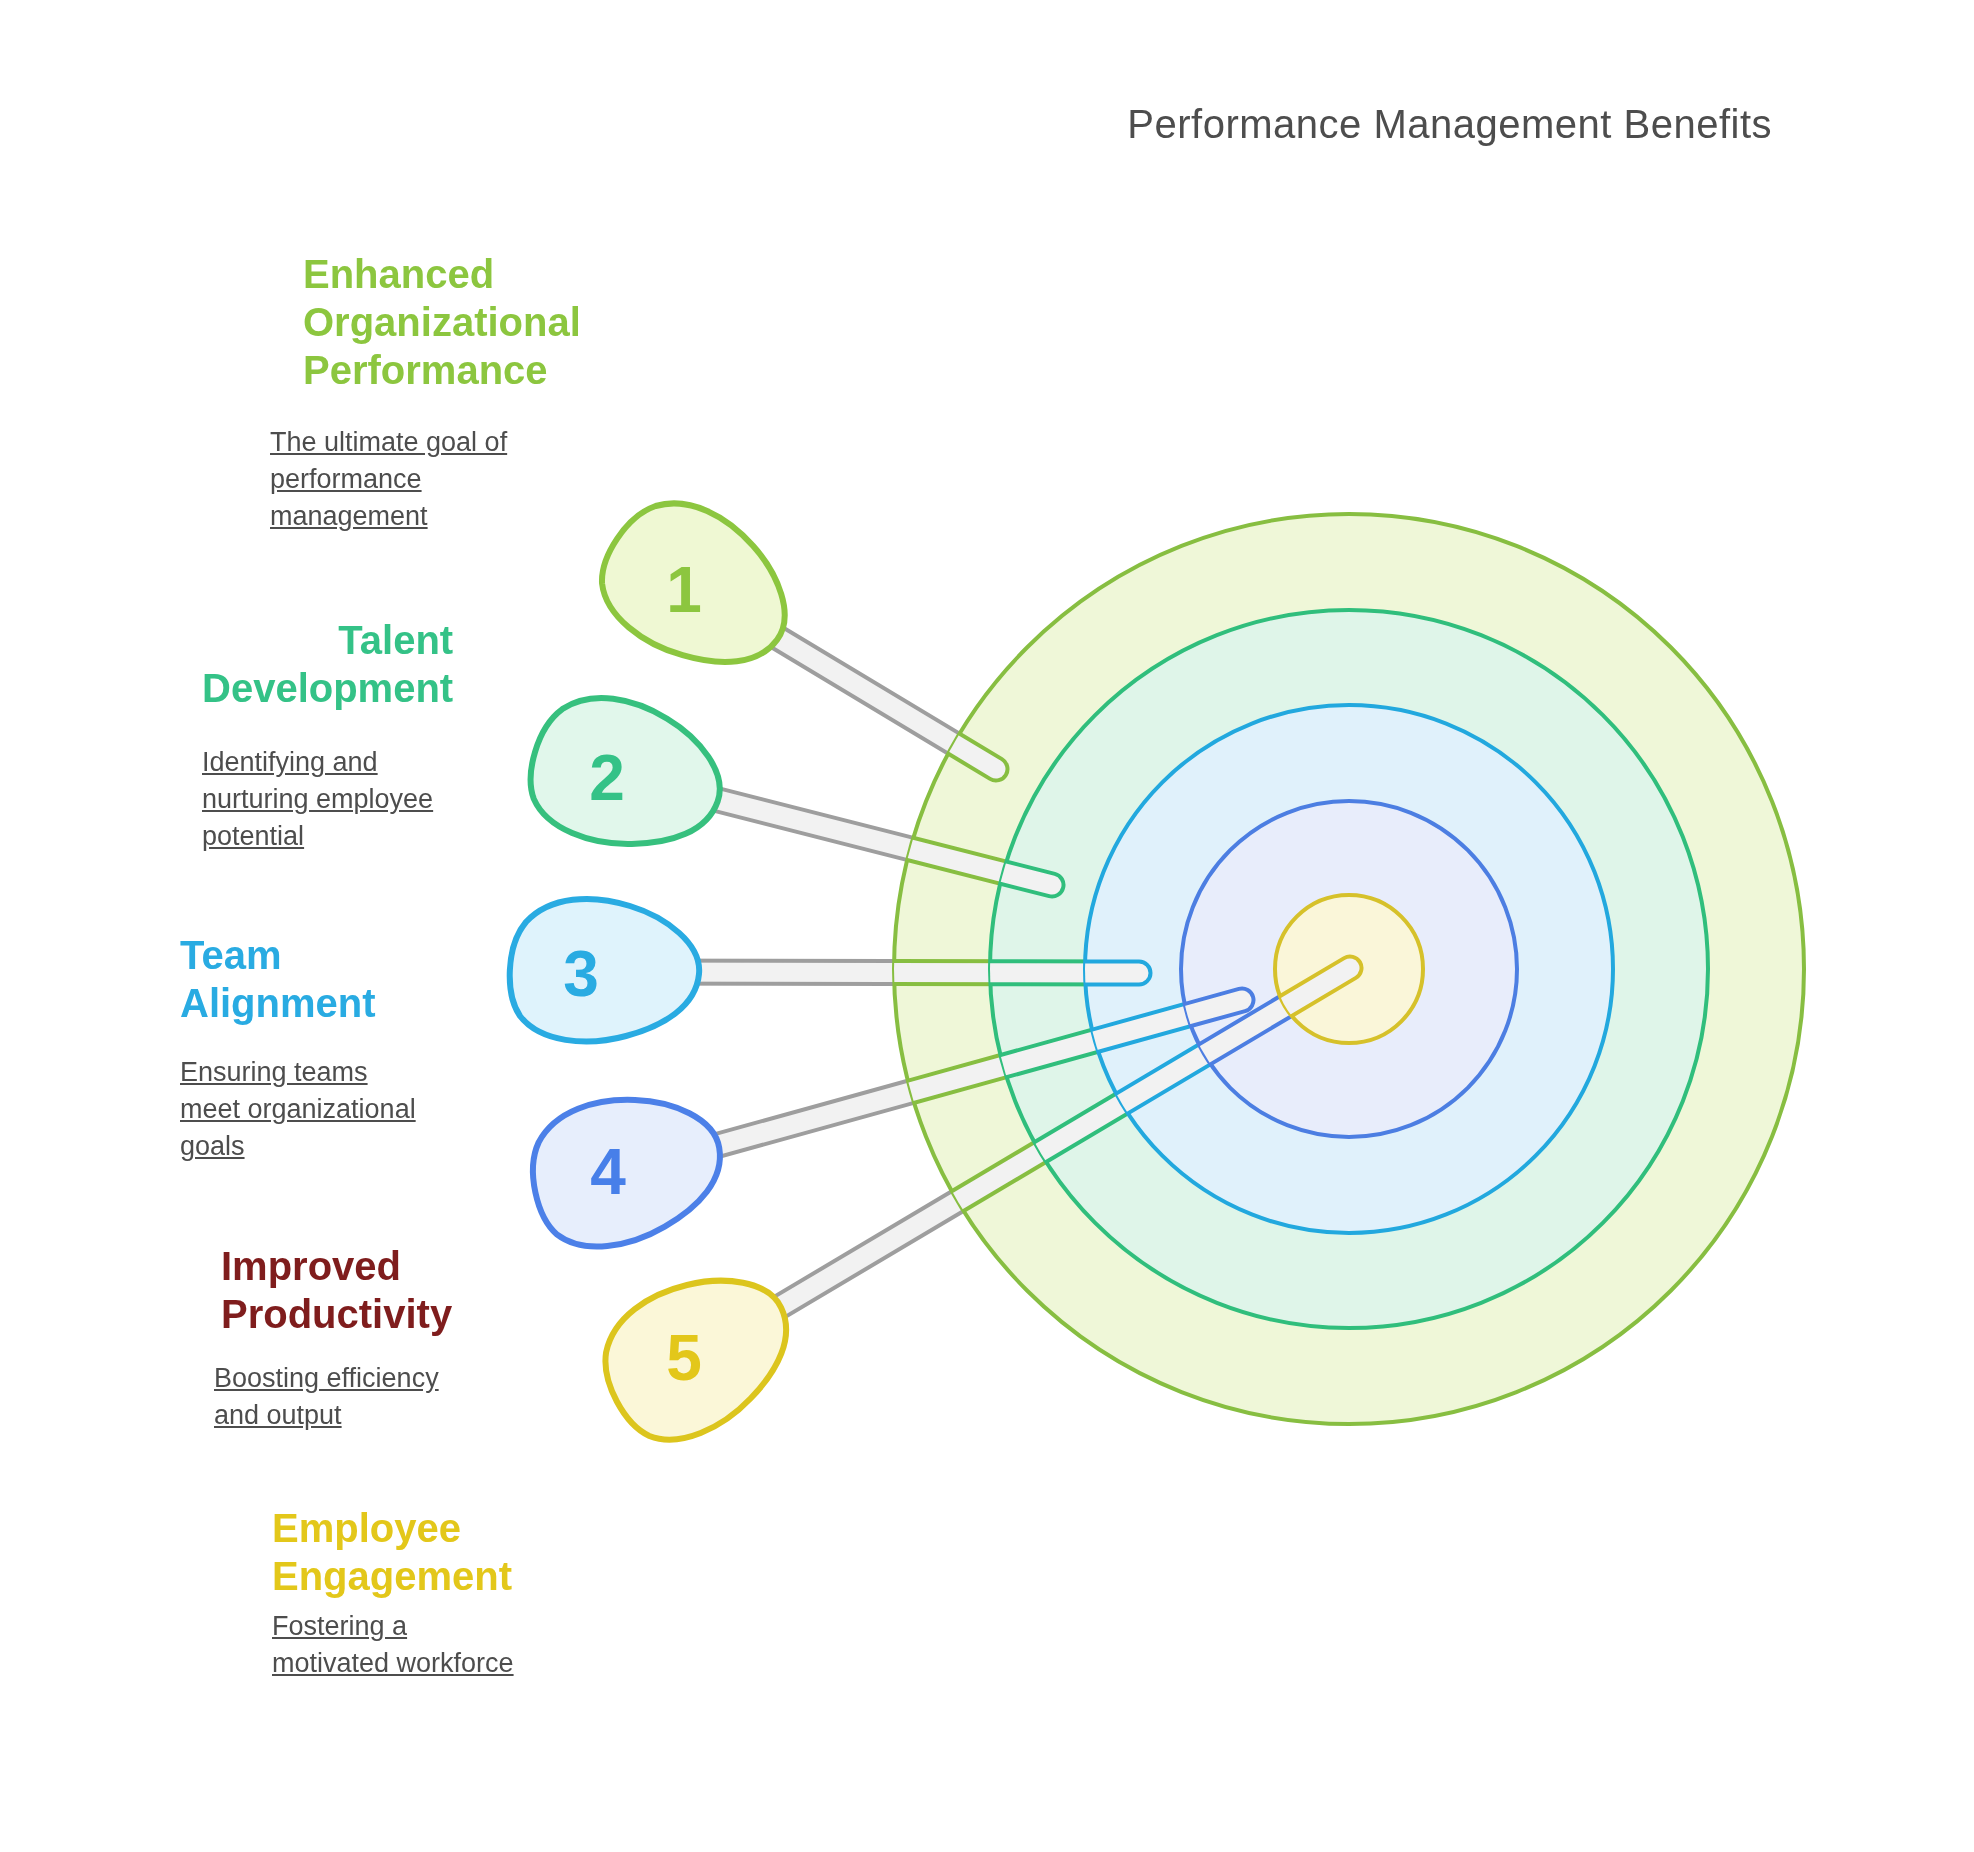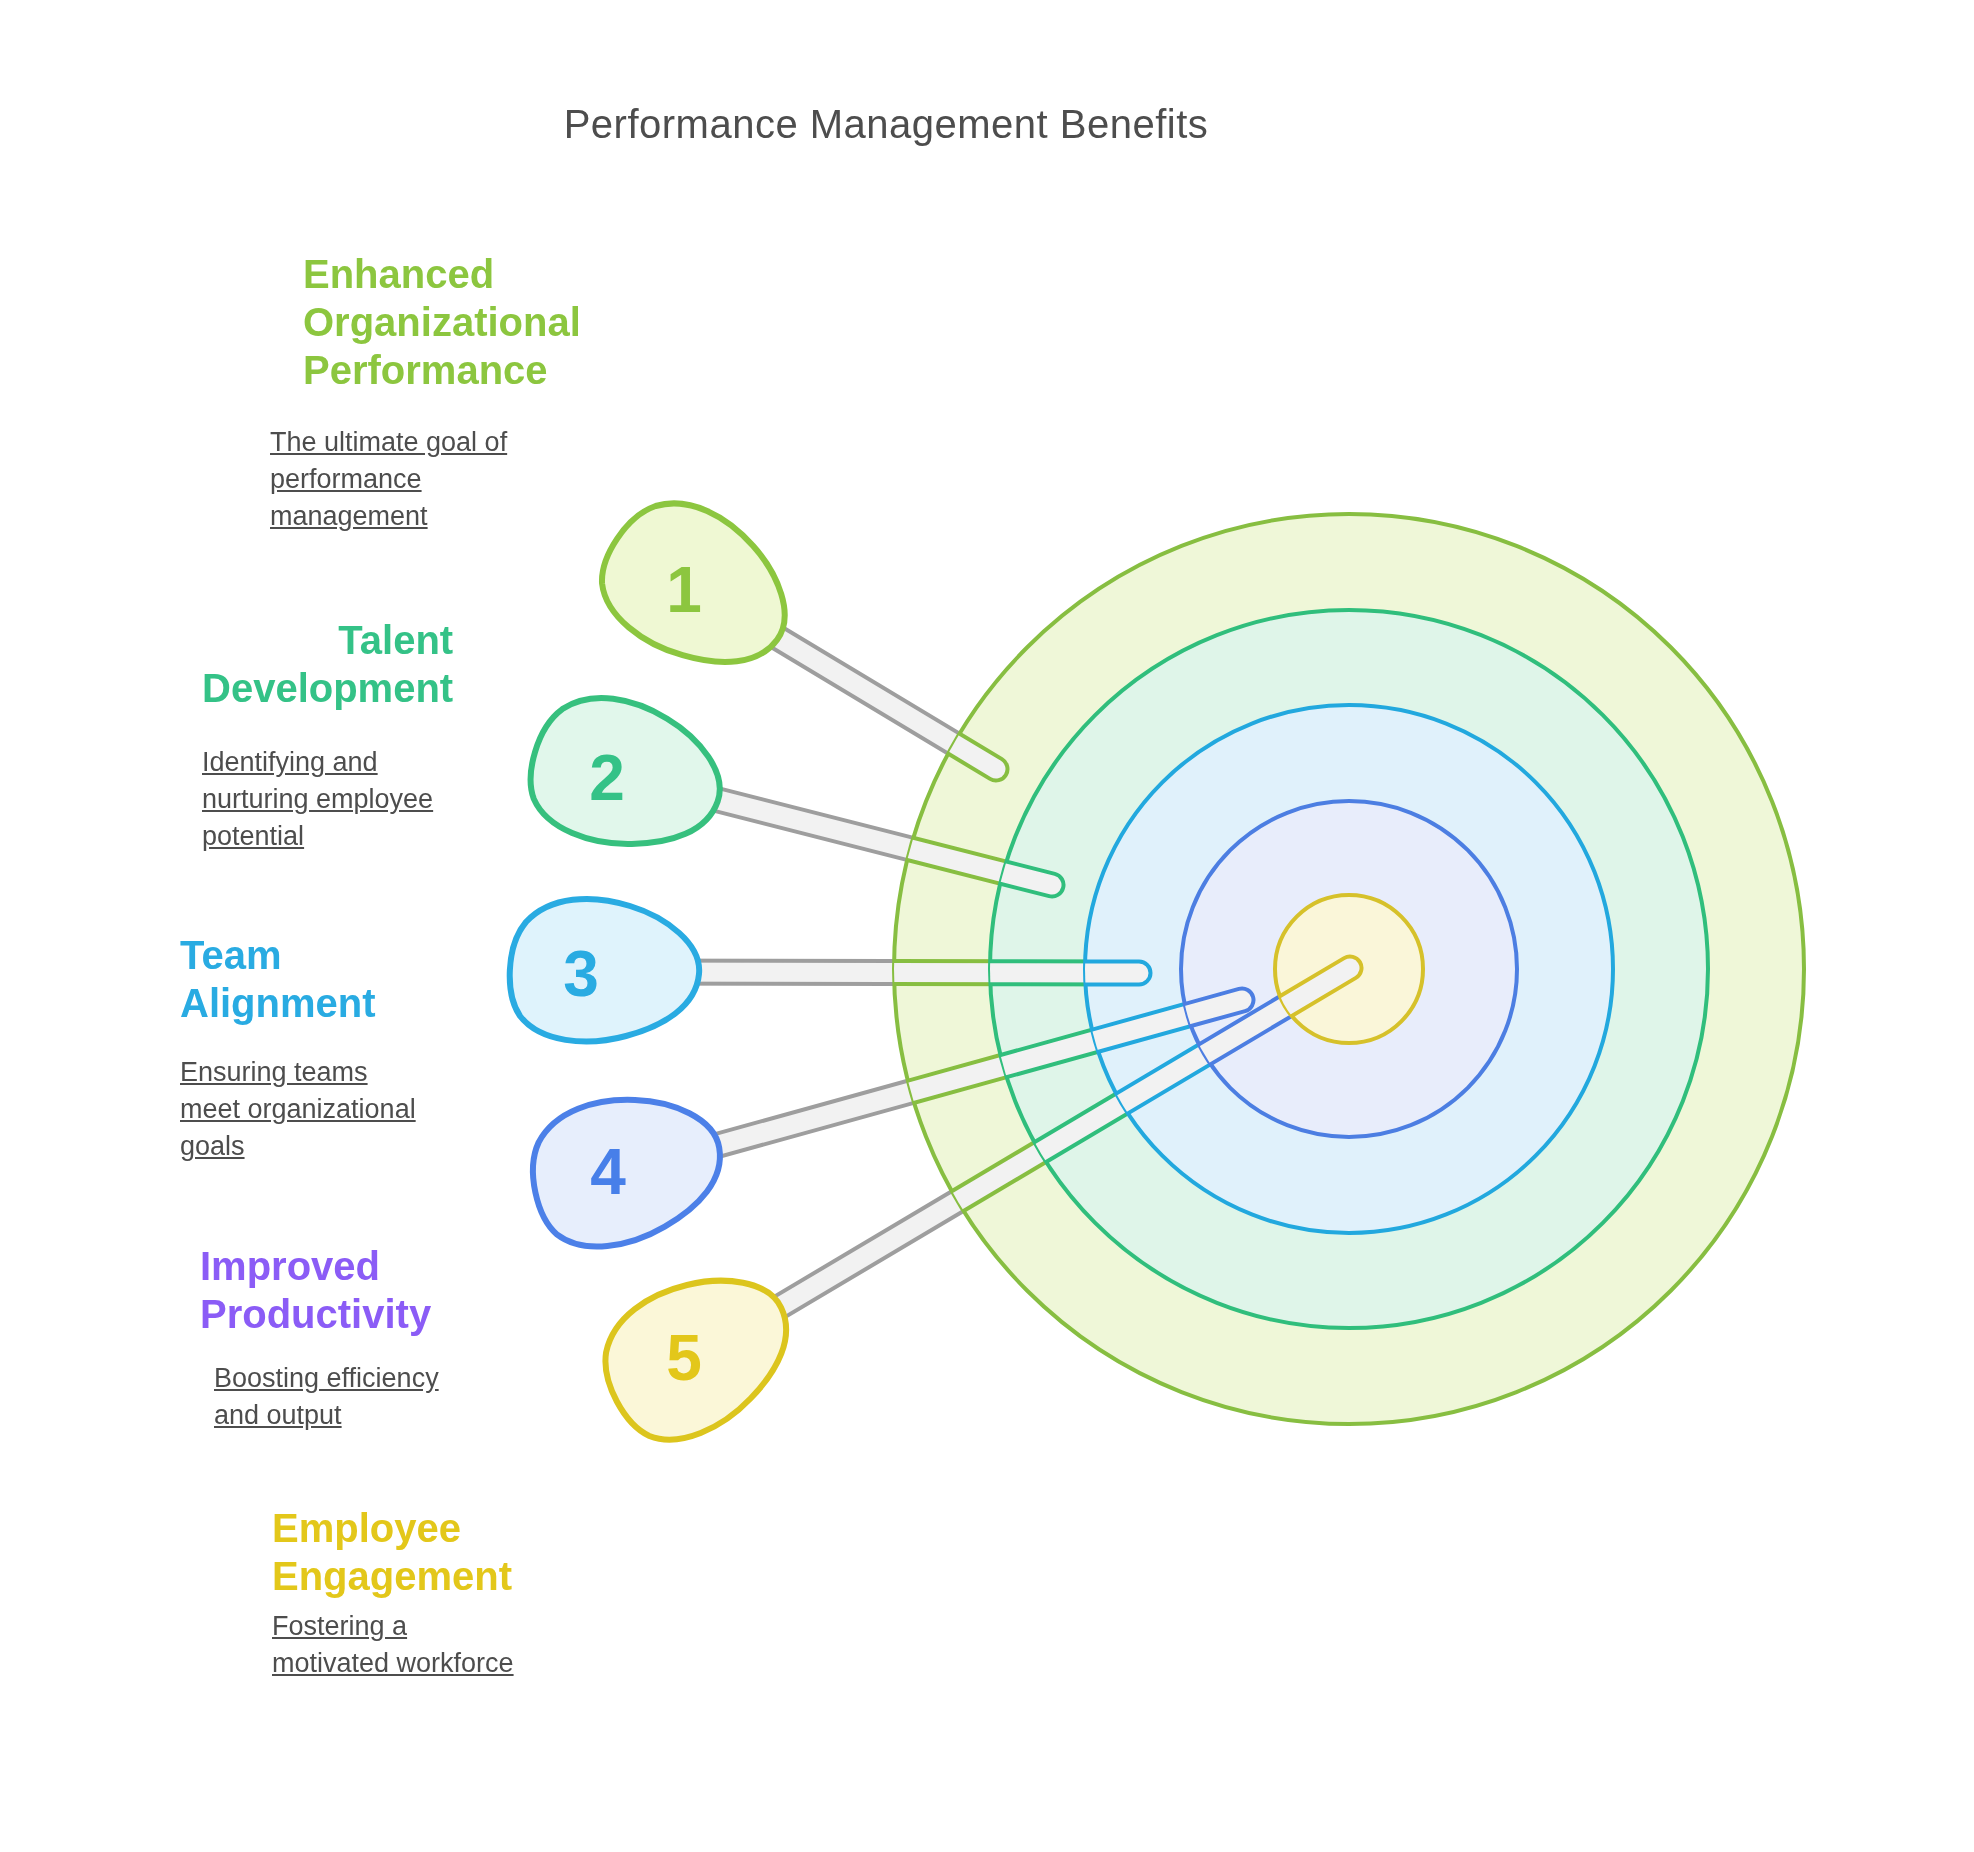--- a/index.html
+++ b/index.html
@@ -7,21 +7,21 @@
     position:relative;
     width:1974px;height:1852px;
     background:#ffffff;
     overflow:hidden;
     font-family:"Liberation Sans", sans-serif;
   }
   #diagram-svg{position:absolute;left:0;top:0;}
   .abs{position:absolute;}
   .page-title{
     left:0;top:102px;width:1772px;
-    text-align:center;
+    text-align:right;
     font-size:40px;
     color:#4D4D4D;
     letter-spacing:0.5px;
   }
   .benefit-heading{
     font-weight:bold;
     font-size:40px;
     line-height:48px;
     white-space:pre-line;
   }
@@ -178,21 +178,21 @@
   <div id="b2-d" class="abs benefit-desc">Identifying and
 nurturing employee
 potential</div>
 
   <div id="b3-d" class="abs benefit-desc">Ensuring teams
 meet organizational
 goals</div>
   <div id="b3-h" class="abs benefit-heading" style="color: rgb(41, 171, 226);">Team
 Alignment</div>
 
-  <div id="b4-h" class="abs benefit-heading" style="color: #8b5cf6;">Improved
+  <div id="b4-h" class="abs benefit-heading" style="color: #7f1d1d; margin-left: 21px;">Improved
 Productivity</div>
   <div id="b4-d" class="abs benefit-desc">Boosting efficiency
 and output</div>
 
   <div id="b5-h" class="abs benefit-heading" style="color: rgb(227, 199, 26);">Employee
 Engagement</div>
   <div id="b5-d" class="abs benefit-desc">Fostering a
 motivated workforce</div>
 
 </div>

